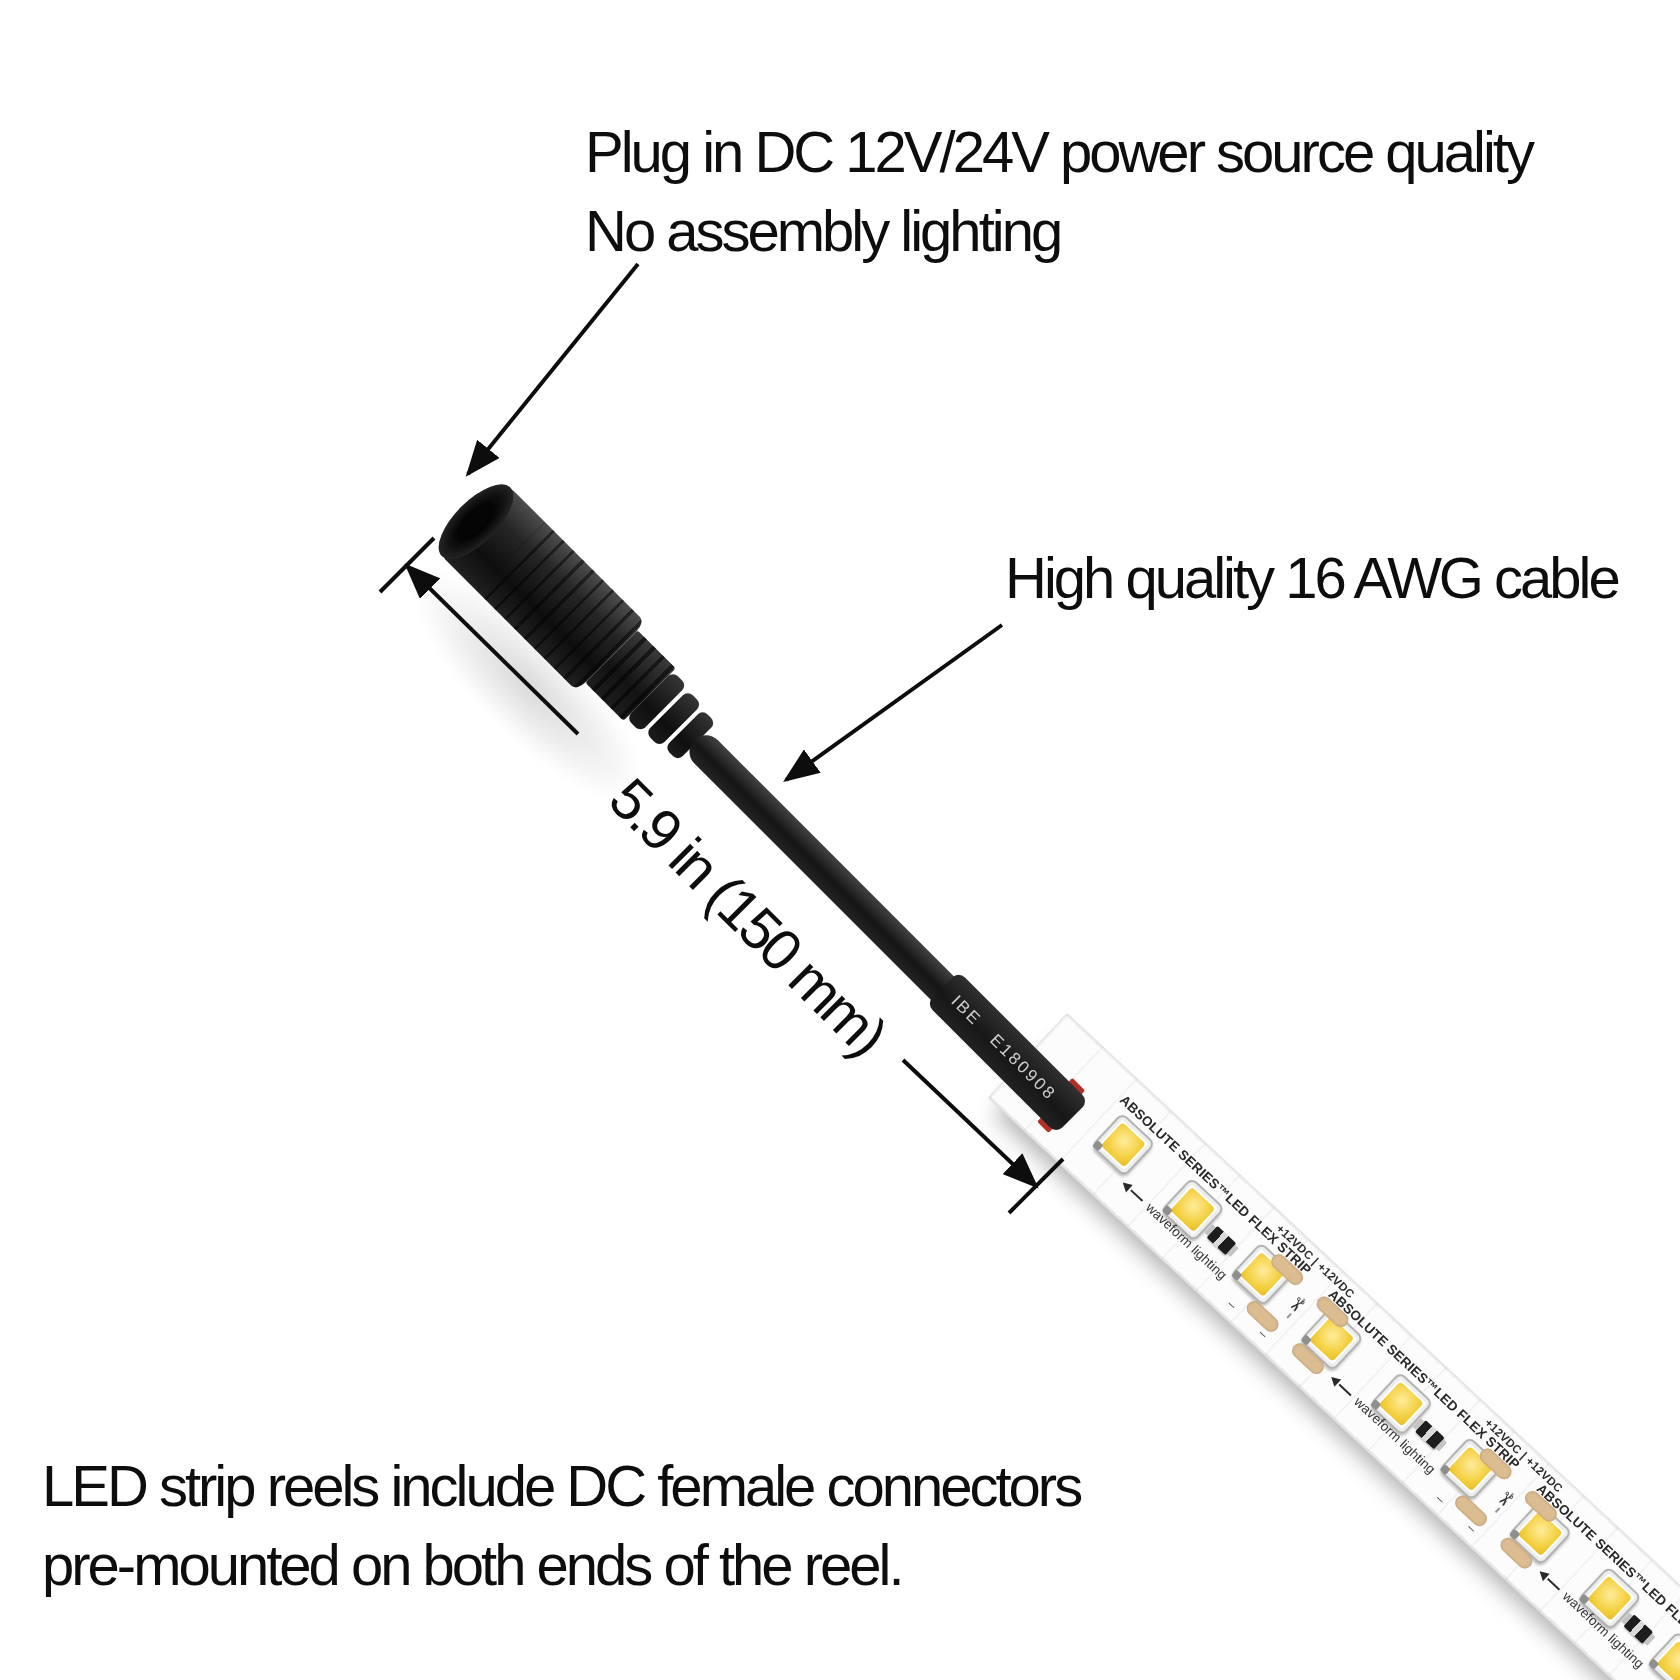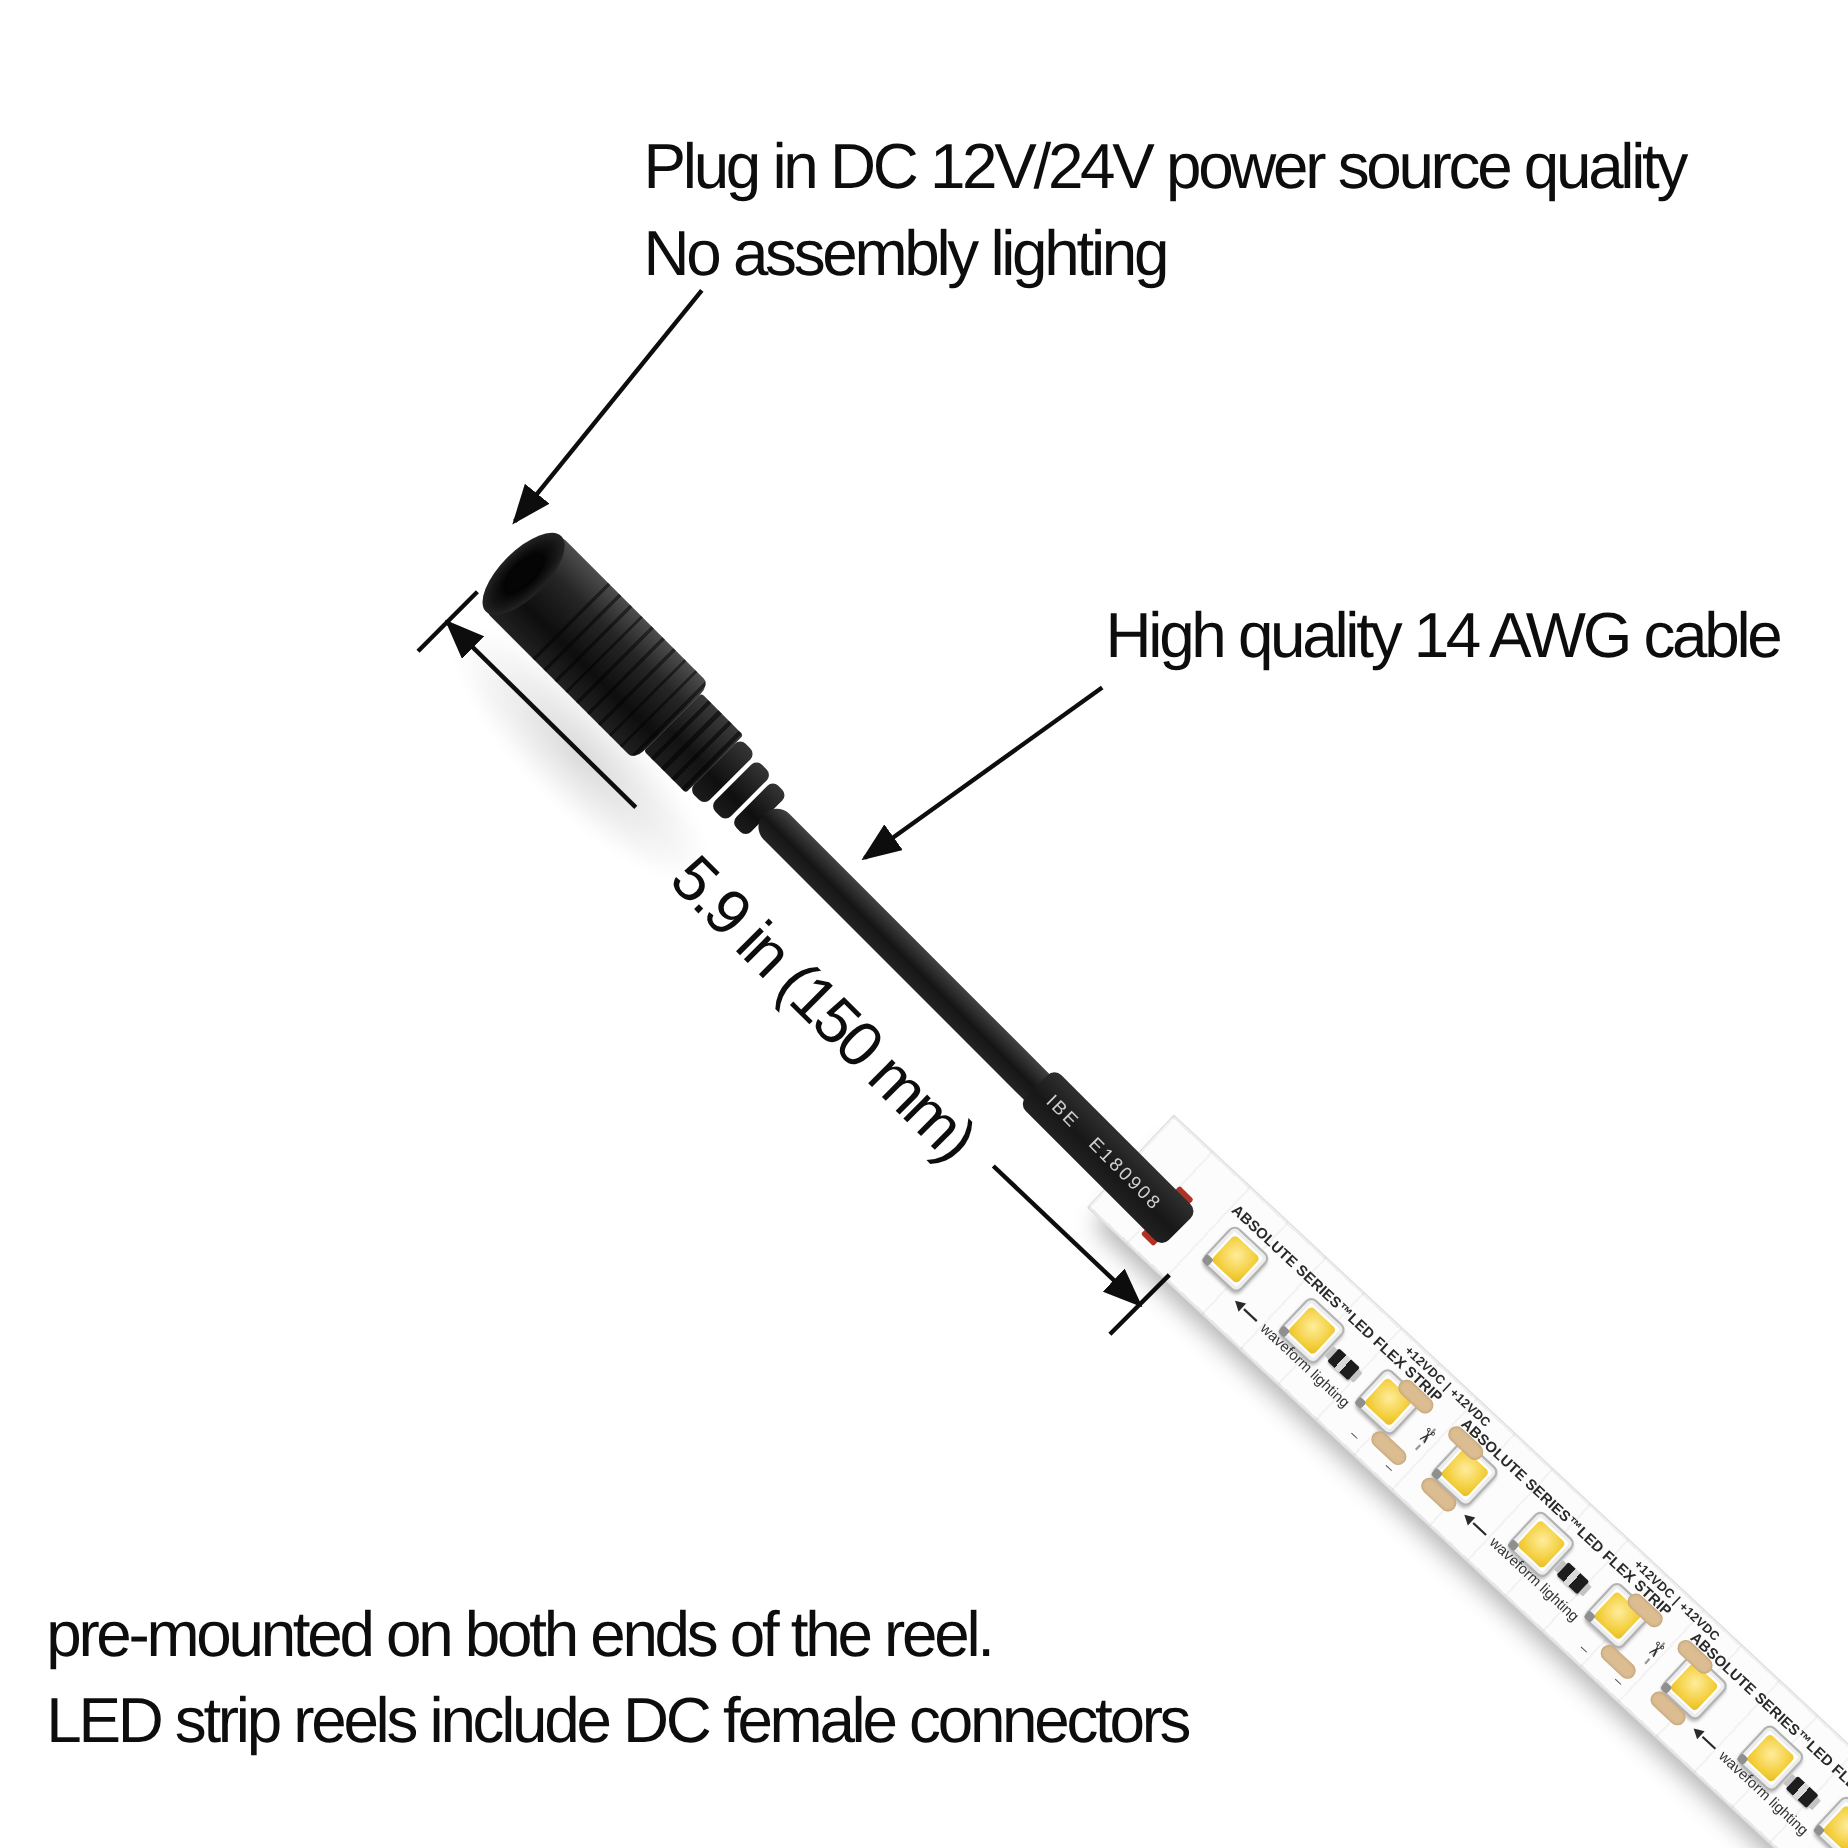--- a/index.html
+++ b/index.html
@@ -193,23 +193,23 @@
     <line x1="380" y1="592" x2="434" y2="538"></line>
     <line x1="1009" y1="1213" x2="1063" y2="1159"></line>
   </svg>
 
   <div class="ann" id="ann-plug">
     <div>Plug in DC 12V/24V power source quality</div>
     <div>No assembly lighting</div>
   </div>
 
   <div class="ann" id="ann-cable">
-    <div>High quality 14 AWG cable</div>
+    <div>High quality 16 AWG cable</div>
   </div>
 
   <div id="dim-label">5.9 in (150 mm)</div>
 
   <div class="ann" id="ann-reel">
+    <div>LED strip reels include DC female connectors</div>
     <div>pre-mounted on both ends of the reel.</div>
-    <div>LED strip reels include DC female connectors</div>
   </div>
 
 </div>
 
 </body></html>

